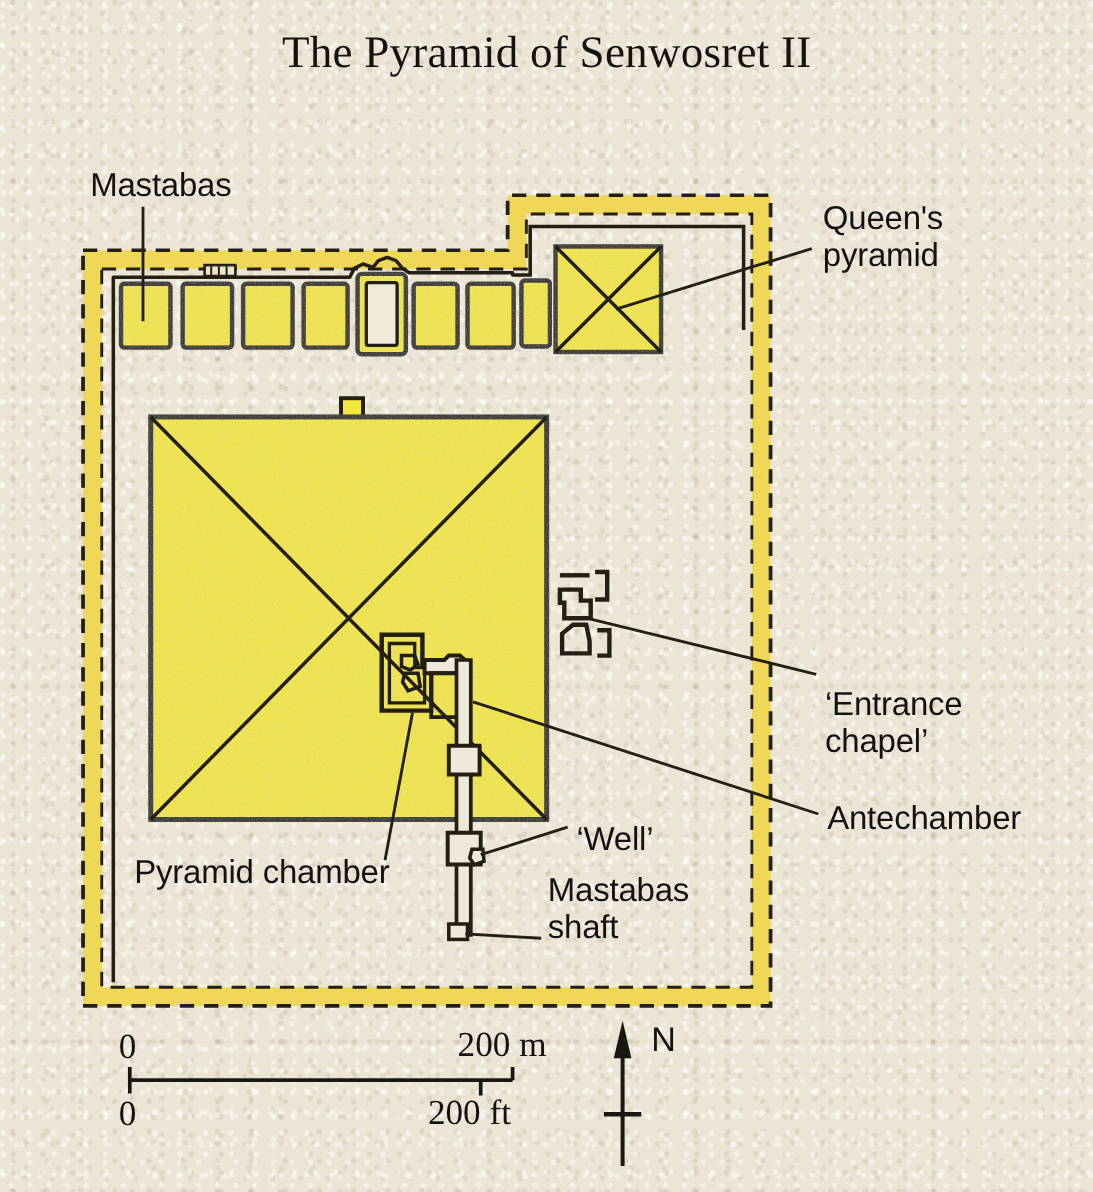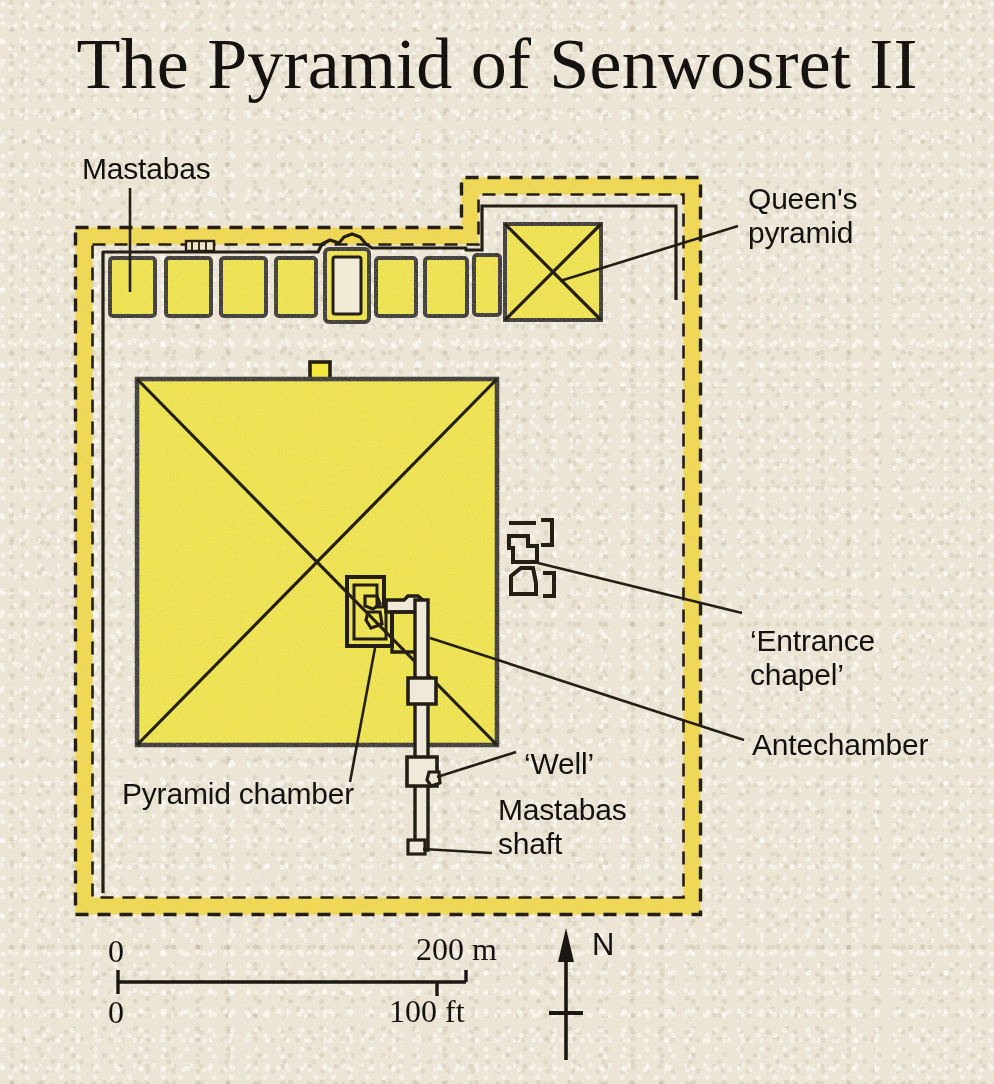--- a/index.html
+++ b/index.html
@@ -29,21 +29,21 @@
   }
 
   
   #title {
     position: absolute;
     left: 0;
     top: 26px;
     width: 994px;
     text-align: center;
     font-family: "Liberation Serif", "DejaVu Serif", serif;
-    font-size: 72px;
+    font-size: 41px;
     line-height: 1.06;
     color: #151210;
     letter-spacing: 0.2px;
     white-space: nowrap;
   }
 
   
   #plan {
     position: absolute;
     left: 0;
@@ -290,17 +290,17 @@
   <div class="lbl" id="lbl-well">‘Well’</div>
 
   <div class="lbl" id="lbl-entshaft">Mastabas
 shaft</div>
 
   <div class="lbl" id="lbl-burial">Pyramid chamber</div>
 
   <div class="scaletxt" id="sc-m0">0</div>
   <div class="scaletxt" id="sc-m100">200 m</div>
   <div class="scaletxt" id="sc-f0">0</div>
-  <div class="scaletxt" id="sc-f300">100 ft</div>
+  <div class="scaletxt" id="sc-f300">200 ft</div>
 
   <div class="scaletxt" id="north-n">N</div>
 
 </div>
 
 </body></html>

